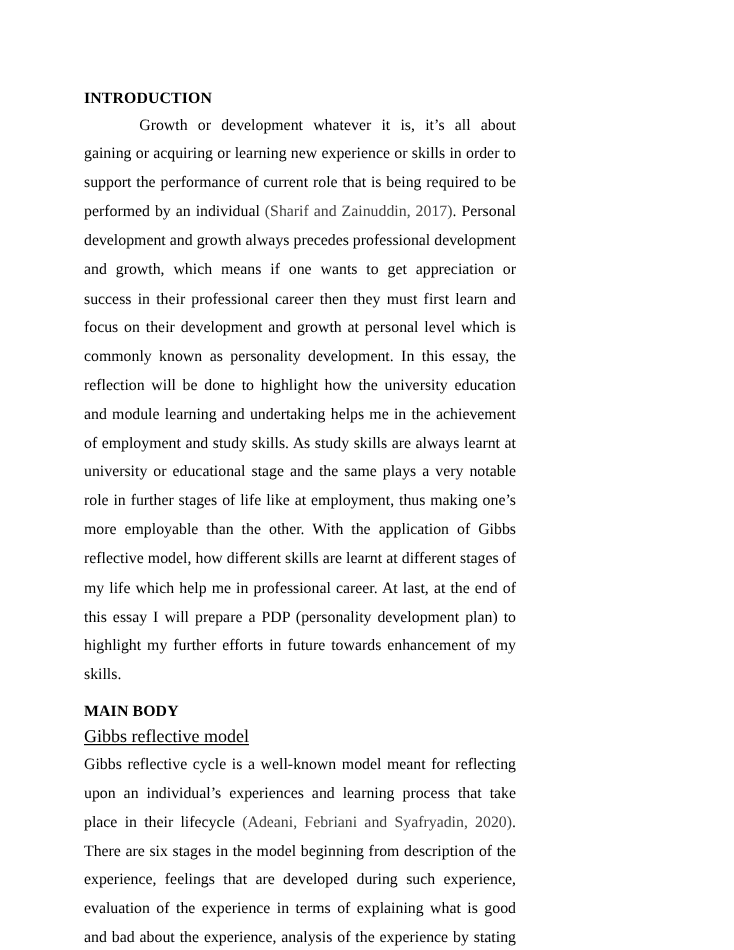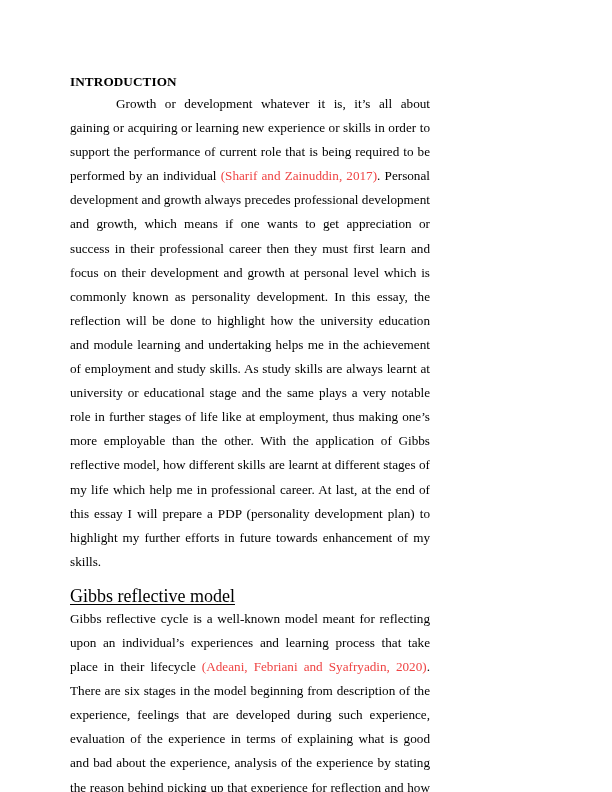--- a/index.html
+++ b/index.html
@@ -23,40 +23,40 @@
     position: relative;
   }
   .doc-heading {
     font-size: 13.2px;
     font-weight: bold;
     line-height: 16px;
     margin: 0 0 2px 0;
     letter-spacing: 0.1px;
   }
   .doc-subheading {
-    font-size: 18px;
+    font-size: 15px;
     font-weight: normal;
     text-decoration: underline;
     text-underline-offset: 2px;
     line-height: 22px;
     margin: 0;
   }
   .para {
     font-size: 13.2px;
     line-height: 24.1px;
     text-align: justify;
     text-justify: inter-word;
     margin: 0;
     hyphens: none;
   }
   .para.indent-first {
     text-indent: 46px;
   }
   .cite {
-    color: #ef4444;
+    color: #404040;
   }
   .run-bold-italic {
     font-weight: bold;
     font-style: italic;
   }
   .gap-section {
     height: 11px;
   }
   .gap-para {
     height: 12px;
@@ -68,20 +68,21 @@
 <div id="page">
 
   <h1 class="doc-heading">INTRODUCTION</h1>
 
   <p class="para indent-first">
     <span>Growth or development whatever it is, it’s all about gaining or acquiring or learning new experience or skills in order to support the performance of current role that is being required to be performed by an individual </span><span class="cite">(Sharif and Zainuddin, 2017)</span><span>. Personal development and growth always precedes professional development and growth, which means if one wants to get appreciation or success in their professional career then they must first learn and focus on their development and growth at personal level which is commonly known as personality development. In this essay, the reflection will be done to highlight how the university education and module learning and undertaking helps me in the achievement of employment and study skills. As study skills are always learnt at university or educational stage and the same plays a very notable role in further stages of life like at employment, thus making one’s more employable than the other. With the application of Gibbs reflective model, how different skills are learnt at different stages of my life which help me in professional career. At last, at the end of this essay I will prepare a PDP (personality development plan) to highlight my further efforts in future towards enhancement of my skills.</span>
   </p>
 
   <div class="gap-section"></div>
 
+  <h2 class="doc-heading">MAIN BODY</h2>
 
   <h3 class="doc-subheading">Gibbs reflective model</h3>
 
   <p class="para">
     <span>Gibbs reflective cycle is a well-known model meant for reflecting upon an individual’s experiences and learning process that take place in their lifecycle </span><span class="cite">(Adeani, Febriani and Syafryadin, 2020)</span><span>. There are six stages in the model beginning from description of the experience, feelings that are developed during such experience, evaluation of the experience in terms of explaining what is good and bad about the experience, analysis of the experience by stating the reason behind picking up that experience for reflection and how that experience make sense in one’s life so that a reasonable concern can be given in future towards the improvement of similar experience. And at last two stages conclusions are being drawn about that experience to make an effective action plan for ensuring better experiences in future.</span>
   </p>
 
   <div class="gap-para"></div>
 
   <p class="para">

